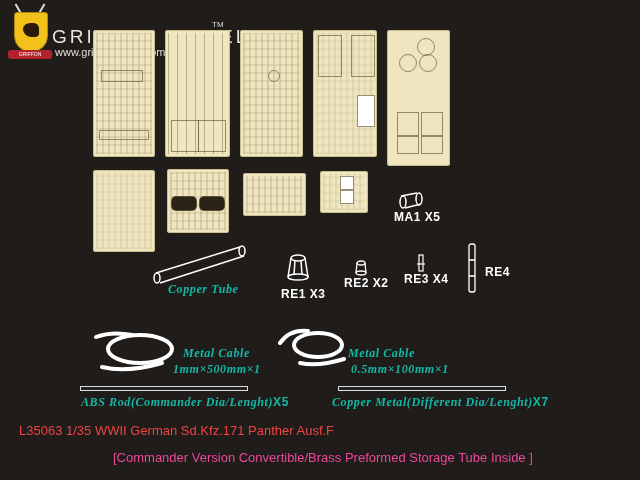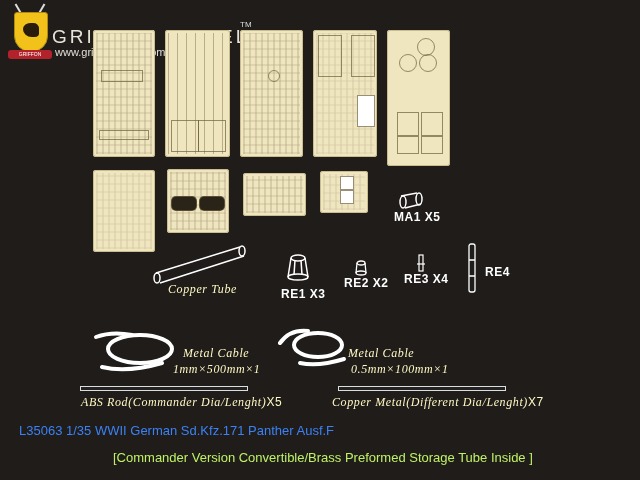--- a/index.html
+++ b/index.html
@@ -10,27 +10,27 @@
       repeating-linear-gradient(90deg, rgba(120,105,70,0.35) 0 2px, transparent 2px 6px),
       repeating-linear-gradient(0deg, rgba(120,105,70,0.25) 0 2px, transparent 2px 8px); opacity:0.55; }
   .sheet .pat2 { position:absolute; inset:3px; background:
       repeating-linear-gradient(90deg, rgba(120,105,70,0.45) 0 1px, transparent 1px 9px); }
   .sheet .blk { position:absolute; border:1px solid rgba(110,95,60,0.7); }
   .logo-shield { position:absolute; left:14px; top:12px; width:32px; height:38px; background:#f2c21a; border-radius:3px 3px 16px 16px; border:1px solid #b08a10; }
   .logo-shield::after { content:""; position:absolute; left:8px; top:10px; width:16px; height:14px; background:#2a1c0c; border-radius:50% 40% 30% 60%; }
   .logo-ribbon { position:absolute; left:8px; top:50px; width:44px; height:9px; background:#b2222a; border-radius:3px; font-size:5px; text-align:center; line-height:9px; color:#fff; }
   .sword { position:absolute; width:2px; height:14px; background:#ddd; top:3px; }
   .brand { position:absolute; left:52px; top:26px; font-size:19px; letter-spacing:3px; color:#e8e4da; font-family:"Liberation Sans", sans-serif; }
-  .tm { position:absolute; left:212px; top:20px; font-size:8px; color:#ddd;margin-left:28px; }
+  .tm { position:absolute; left:212px; top:20px; font-size:8px; color:#ddd; }
   .url { position:absolute; left:55px; top:46px; font-size:11px; color:#e0ddd3; }
   .label-bold { position:absolute; font-weight:bold; font-size:12px; color:#fff; font-family:"Liberation Sans", sans-serif; letter-spacing:0.5px; }
-  .label-serif { position:absolute; font-family:"Liberation Serif", serif; font-style:italic; font-weight:normal; font-size:12px; color:#fef9c3; letter-spacing:0.6px; }
+  .label-serif { position:absolute; font-family:"Liberation Serif", serif; font-style:italic; font-weight:bold; font-size:12px; color:#14b8a6; letter-spacing:0.6px; }
   .rod { position:absolute; height:3px; border:1px solid #ddd; background:#222; }
-  .footer1 { position:absolute; left:19px; top:423px; font-size:13px; color:#3b82f6; }
-  .footer2 { position:absolute; left:113px; top:450px; font-size:13px; color:#bef264; }
+  .footer1 { position:absolute; left:19px; top:423px; font-size:13px; color:#ef4444; }
+  .footer2 { position:absolute; left:113px; top:450px; font-size:13px; color:#ec4899; }
 </style>
 </head>
 <body>
 
 <div>
   <div class="sword" style="left:18px; transform:rotate(-30deg);"></div>
   <div class="sword" style="left:40px; transform:rotate(30deg);"></div>
   <div class="logo-shield"></div>
   <div class="logo-ribbon">GRIFFON</div>
 </div>

